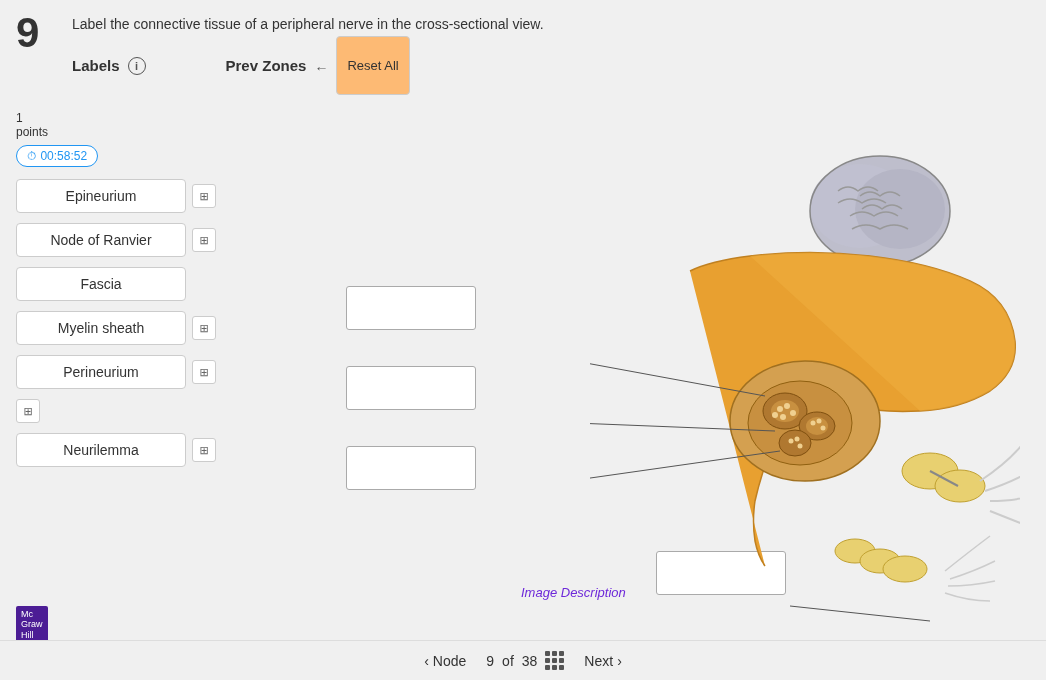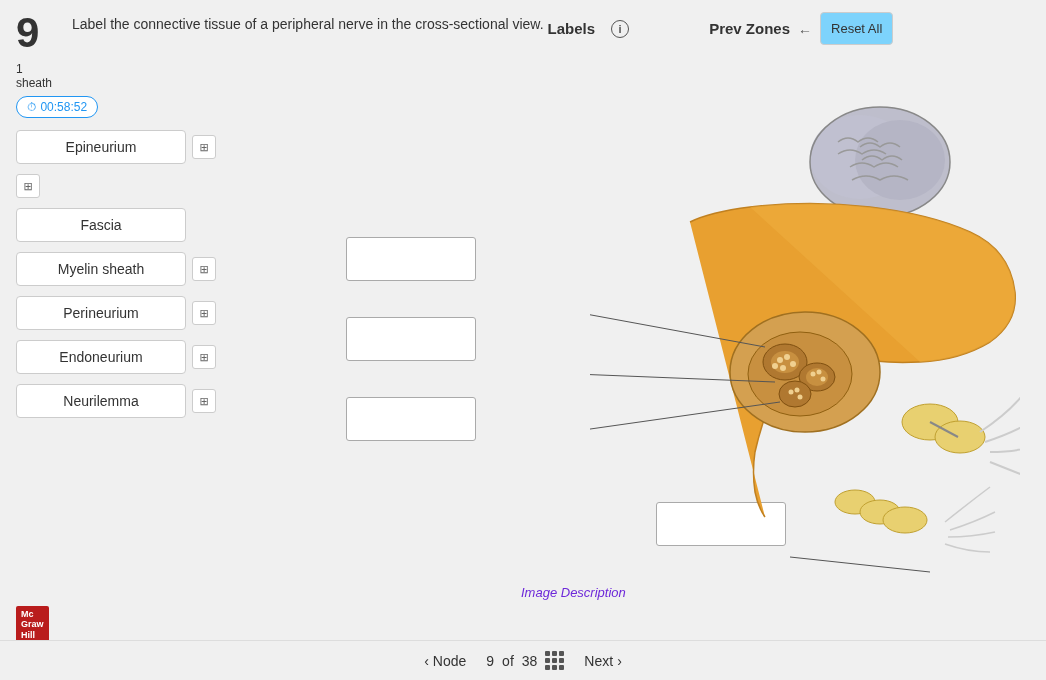--- a/index.html
+++ b/index.html
@@ -59,21 +59,21 @@
     .panel-headers {
       display: flex;
       align-items: center;
       margin-bottom: 8px;
       gap: 80px;
     }
 
     .labels-header {
       display: flex;
       align-items: center;
-      gap: 16px;
+      gap: 8px;
       font-size: 15px;
       font-weight: bold;
       color: #333;
     }
 
     .info-icon {
       width: 18px;
       height: 18px;
       border-radius: 50%;
       border: 1.5px solid #555;
@@ -93,24 +93,24 @@
       font-weight: bold;
       color: #333;
     }
 
     .arrow-icon {
       font-size: 14px;
       color: #555;
     }
 
     .reset-btn {
-      background: #7dd3fc;
+      background: #fdba74;
       border: 1px solid #ccc;
       border-radius: 4px;
-      padding: 8px 10px;
+      padding: 21px 10px;
       font-size: 13px;
       cursor: pointer;
       color: #333;
     }
 
     .meta-info {
       display: flex;
       flex-direction: column;
       margin-bottom: 12px;
       gap: 6px;
@@ -231,24 +231,24 @@
     .grid-dot {
       width: 5px; height: 5px;
       background: #555;
       border-radius: 1px;
     }
 
     .mcgraw-logo {
       position: absolute;
       bottom: 36px;
       left: 16px;
-      background: #b91c1c;
+      background: #4c1d95;
       color: white;
       font-size: 9px;
-      font-weight: bold;
+      font-weight: normal;
       padding: 3px 5px;
       line-height: 1.2;
       border-radius: 2px;
     }
 
     .image-desc-label {
       position: absolute;
       font-size: 13px;
       color: #6d28d9;
       font-style: italic;
@@ -263,21 +263,21 @@
       height: 500px;
     }
   </style>
 </head>
 <body>
 
 <div class="main-container">
 
   <div class="question-header">
     <div class="question-number">9</div>
-    <div style="flex:1; display:flex; gap:4px;">
+    <div style="flex:1; display:flex; flex-direction:column; gap:4px;">
       <div class="question-text">Label the connective tissue of a peripheral nerve in the cross-sectional view.</div>
       <div class="panel-headers">
         <div class="labels-header">
           <span>Labels</span>
           <div class="info-icon">i</div>
         </div>
         <div class="dropzones-header">
           <span>Prev Zones</span>
           <span class="arrow-icon">←</span>
           <button class="reset-btn">Reset All</button>
@@ -285,55 +285,55 @@
       </div>
     </div>
   </div>
 
   <div class="content-area">
 
     <div class="left-panel">
       <div class="meta-info">
         <div class="points-label">
           <span>1</span>
-          <span>sheath</span>
+          <span>points</span>
         </div>
         <div class="timer-badge">
           <span>⏱</span>
           <span>00:58:52</span>
         </div>
       </div>
 
       <div class="labels-list">
 
         <div class="label-row">
           <div class="label-box">Epineurium</div>
           <div class="label-icon">⊞</div>
         </div>
 
         <div class="label-row">
+          <div class="label-box">Node of Ranvier</div>
           <div class="label-icon">⊞</div>
         </div>
 
         <div class="label-row">
           <div class="label-box">Fascia</div>
         </div>
 
         <div class="label-row">
           <div class="label-box">Myelin sheath</div>
           <div class="label-icon">⊞</div>
         </div>
 
         <div class="label-row">
           <div class="label-box">Perineurium</div>
           <div class="label-icon">⊞</div>
         </div>
 
         <div class="label-row">
-          <div class="label-box">Endoneurium</div>
           <div class="label-icon">⊞</div>
         </div>
 
         <div class="label-row">
           <div class="label-box">Neurilemma</div>
           <div class="label-icon">⊞</div>
         </div>
 
       </div>
     </div>

